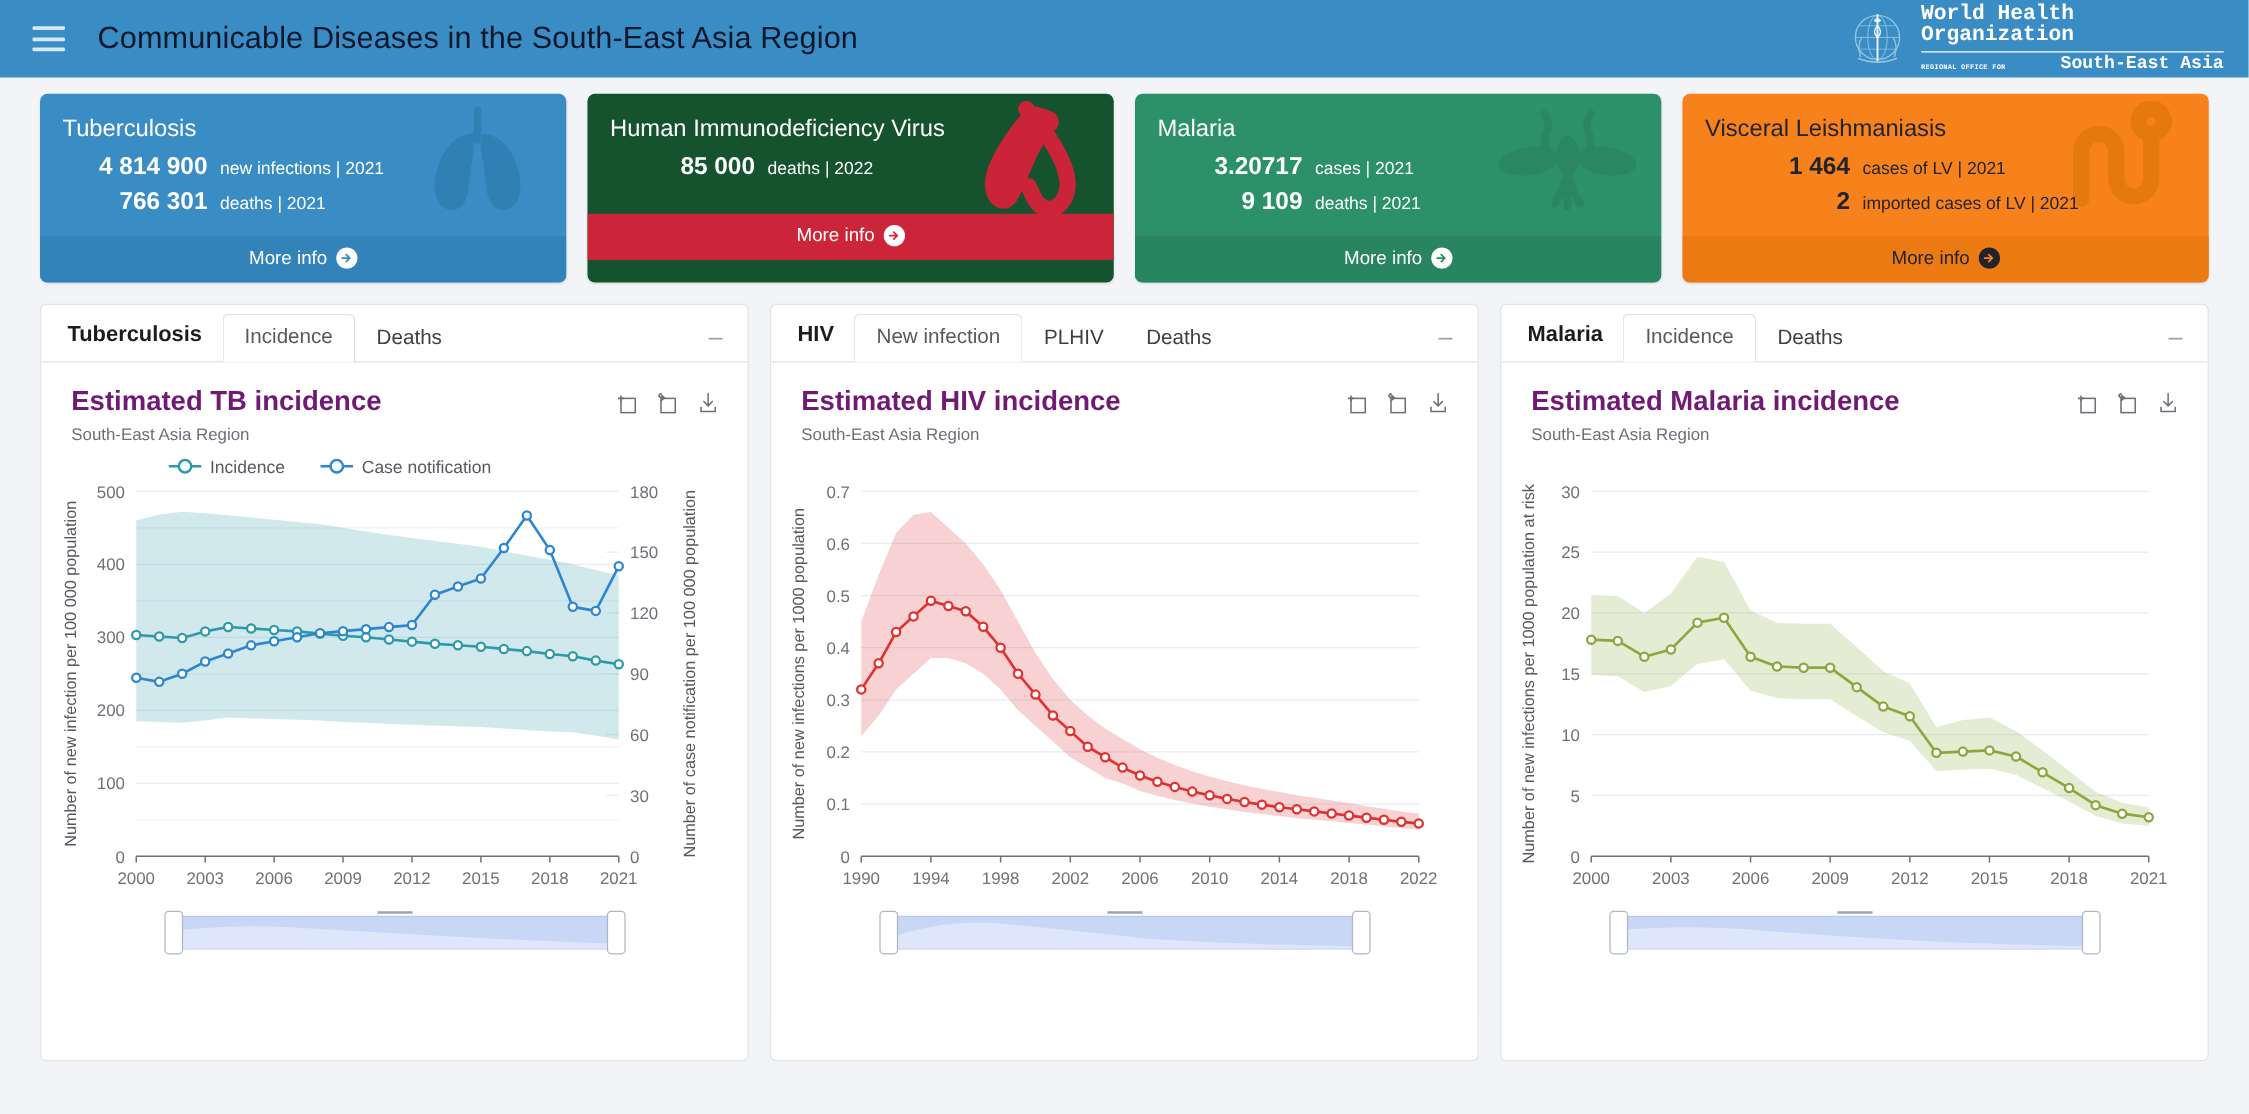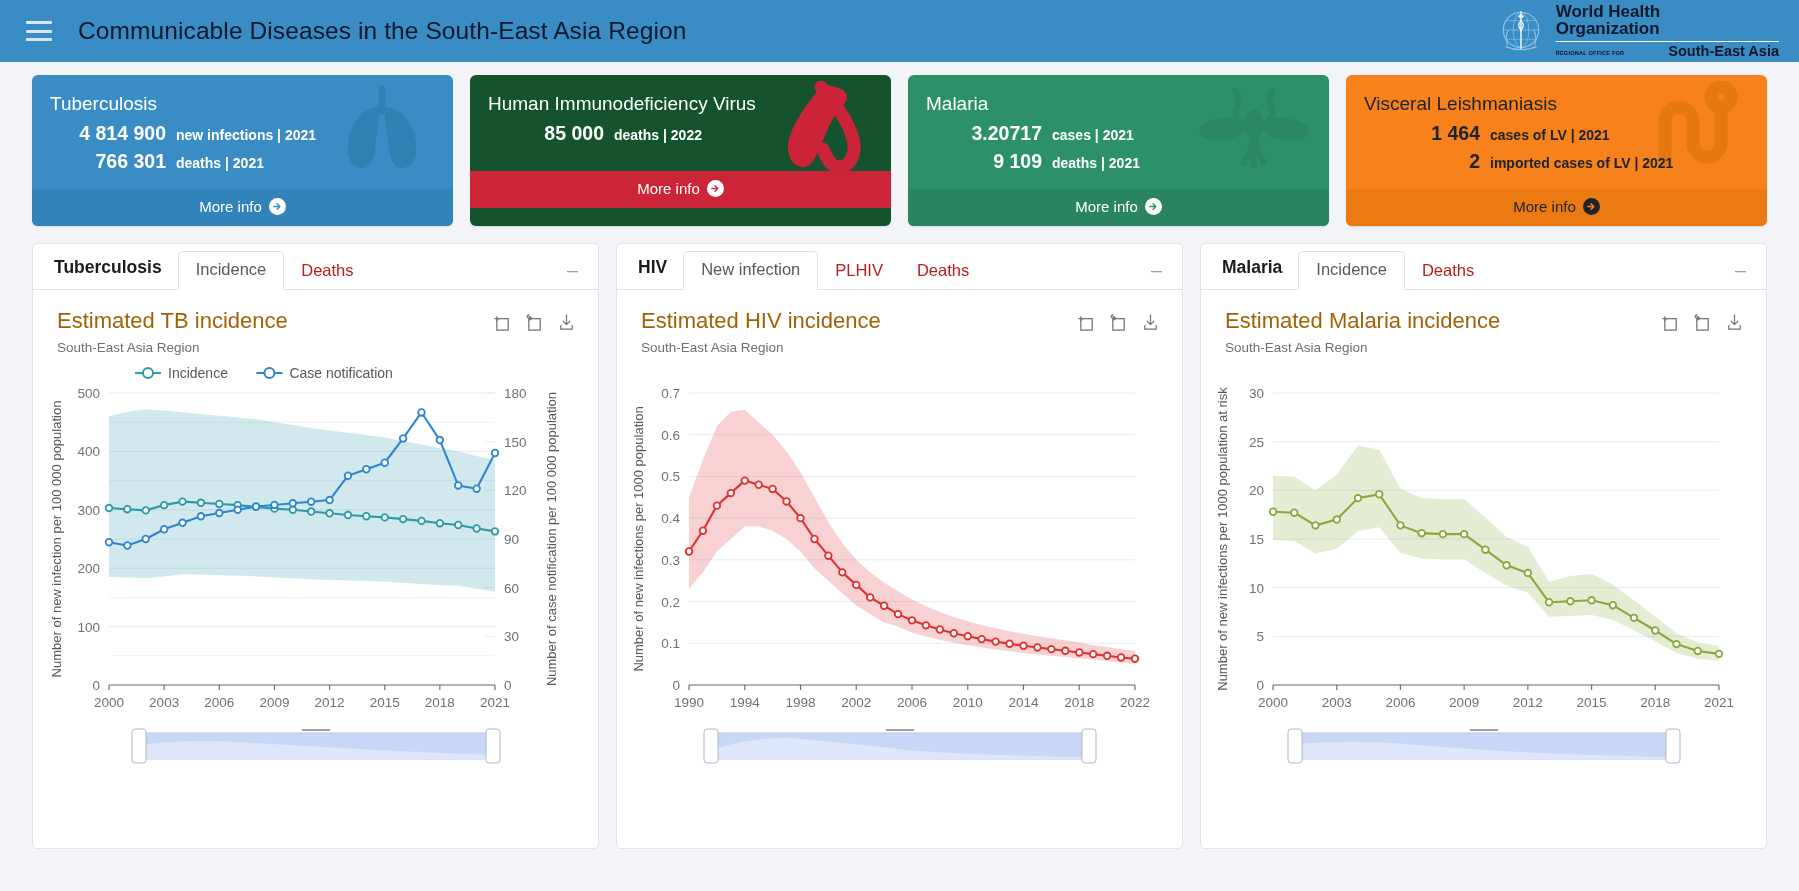--- a/index.html
+++ b/index.html
@@ -20,42 +20,42 @@
   }
   .hamburger { width: 26px; height: 20px; display: flex; flex-direction: column;
     justify-content: space-between; cursor: pointer; margin-right: 26px; }
   .hamburger span { display: block; height: 3px; background: #d7e8f4; border-radius: 1px; }
   .app-title {
     color: #0f172a; font-size: 24.5px; font-weight: 400; letter-spacing: .1px;
     white-space: nowrap;
   }
   .who-logo { margin-left: auto; display: flex; align-items: center; gap: 9px; padding-right: 6px;}
   .who-emblem { width: 52px; height: 52px; flex: 0 0 52px; }
-  .who-text { color: #0f172a; line-height: 1.04; }
+  .who-text { color: #ffffff; line-height: 1.04; font-family: Liberation Mono, monospace; }
   .who-text .l1, .who-text .l2 { font-size: 17px; font-weight: bold; display:block; }
   .who-rule { height: 1px; background: #ffffff; margin: 2.5px 0 2.5px; }
   .who-sub { display: flex; align-items: flex-end; gap: 4px; }
   .who-sub .small { font-size: 5.6px; font-weight: bold; letter-spacing: .2px; padding-bottom: 2.5px;}
   .who-sub .big { font-size: 14.5px; font-weight: bold; margin-left: 40px; }
 
   
   .kpi-row {
     display: flex; gap: 17px;
     padding: 13px 32px 0 32px;
   }
   .kpi {
     flex: 1 1 0; border-radius: 6px; overflow: hidden;
     position: relative; color: #ffffff;
     box-shadow: 0 1px 2px rgba(0,0,0,.10);
   }
   .kpi-body { padding: 18px 18px 16px 18px; position: relative; z-index: 2; min-height: 96px; }
   .kpi-name { font-size: 19px; font-weight: 400; margin-bottom: 7px; }
   .kpi-stat { display: flex; align-items: baseline; margin-top: 5px; }
   .kpi-val { font-weight: bold; font-size: 19.5px; text-align: right; min-width: 126px; padding-right: 10px; }
-  .kpi-lbl { font-size: 14px; font-weight: bold; }
+  .kpi-lbl { font-size: 14px; }
   .kpi-more {
     position: relative; z-index: 2;
     text-align: center; font-size: 15px; padding: 9px 0 11px;
     display: flex; align-items: center; justify-content: center; gap: 7px;
     cursor: pointer;
   }
   .arrow-circle { width: 17px; height: 17px; border-radius: 50%;
     display: inline-flex; align-items: center; justify-content: center; }
   .arrow-circle svg { display: block; }
   .kpi-art { position: absolute; right: 16px; top: 6px; z-index: 1; opacity: 1; }
@@ -74,34 +74,34 @@
   .panel {
     flex: 1 1 0; background: #ffffff; border: 1px solid #e1e4e8;
     border-radius: 5px; height: 606px; position: relative; overflow: hidden;
   }
   .panel-tabs {
     display: flex; align-items: flex-end; height: 46px;
     border-bottom: 1px solid #dfe2e6; padding-left: 18px; position: relative;
   }
   .panel-brand { font-weight: bold; font-size: 17.5px; color: #1c1c1c; padding: 0 16px 11px 3px; }
   .tab {
-    font-size: 16.5px; padding: 8px 17px 10px; color: #b91c1c;
+    font-size: 16.5px; padding: 8px 17px 10px; color: #404040;
     cursor: pointer; position: relative; top: 1px;
   }
   .tab.active {
     color: #555a60; background: #fff;
     border: 1px solid #dfe2e6; border-bottom: 1px solid #fff;
     border-radius: 5px 5px 0 0;
   }
   .minimize {
     margin-left: auto; padding: 0 20px 14px 0; color: #9aa0a6;
     font-size: 20px; cursor: pointer; line-height: 10px;
   }
   .chart-head { padding: 18px 22px 0 24px; display: flex; align-items: flex-start; }
-  .chart-title { font-size: 22px; font-weight: normal; color: #a16207; }
+  .chart-title { font-size: 22px; font-weight: bold; color: #701a75; }
   .chart-sub { font-size: 13.5px; color: #6b7077; margin-top: 6px; }
   .chart-tools { margin-left: auto; display: flex; gap: 13px; padding-top: 5px; }
   .chart-tools span { cursor: pointer; display: block; }
   .plot { padding: 4px 10px 0 10px; }
   .scroller { padding: 0 0 0 0; display: flex; justify-content: center; margin-top: -4px;}
   svg { display: block; }
   .tick { font-size: 13.5px; fill: #6d7278; font-family: "Liberation Sans", sans-serif; }
   .axlabel { font-size: 13px; fill: #55595f; font-family: "Liberation Sans", sans-serif; }
   .legtext { font-size: 14px; fill: #55595f; font-family: "Liberation Sans", sans-serif; }
 </style>

